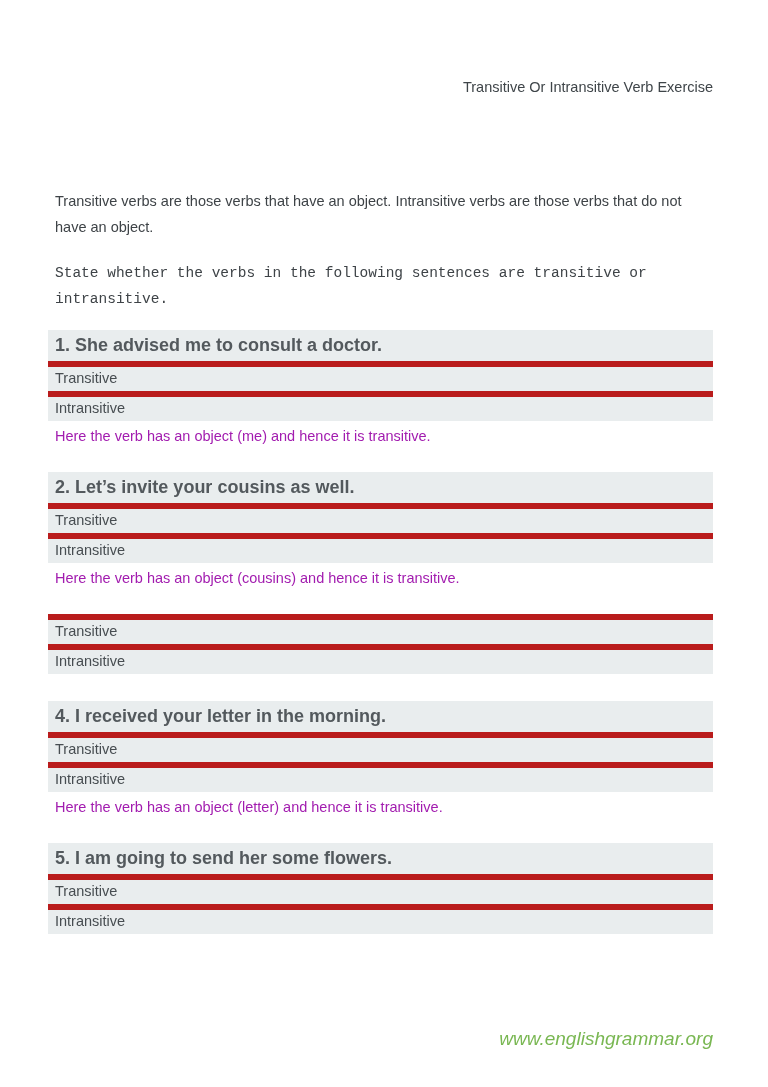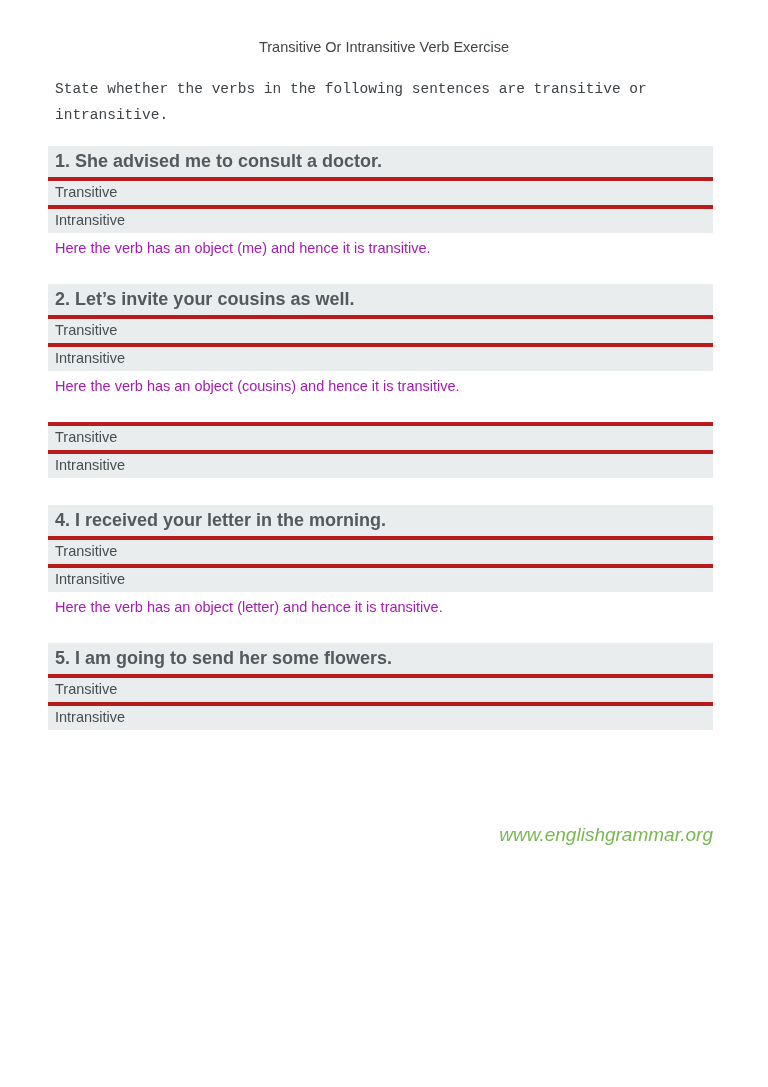--- a/index.html
+++ b/index.html
@@ -9,23 +9,23 @@
   }
   .page {
     position: relative;
     width: 768px;
     height: 1087px;
     background: #ffffff;
     font-family: "Liberation Sans", sans-serif;
     overflow: hidden;
   }
   .doc-title {
-    padding-top: 38px;
+    padding-top: 78px;
     margin: 0 55px;
-    text-align: center;
+    text-align: right;
     font-size: 14.5px;
     line-height: 18px;
     color: #3f4549;
   }
   .content {
     margin: 0 55px;
   }
   .intro {
     margin: 92px 0 0 0;
     font-size: 14.5px;
@@ -51,21 +51,21 @@
     background: #e9edee;
     font-size: 18px;
     font-weight: 700;
     line-height: 19px;
     color: #53595d;
   }
   .q-opt {
     margin-left: -7px;
     padding: 3px 8px 4px 7px;
     background: #e9edee;
-    border-top: 4px solid #b91c1c;
+    border-top: 6px solid #b91c1c;
     font-size: 14.5px;
     line-height: 17px;
     color: #474d51;
     cursor: pointer;
   }
   .q-answer {
     margin: 6px 0 0 0;
     font-size: 14.5px;
     line-height: 18px;
     color: #a21caf;
@@ -84,20 +84,21 @@
 </style>
 </head>
 <body>
 
 <div class="page">
 
   <div class="doc-title">Transitive Or Intransitive Verb Exercise</div>
 
   <div class="content">
 
+    <p class="intro">Transitive verbs are those verbs that have an object. Intransitive verbs are those verbs that do not have an object.</p>
 
     <p class="instruction">State whether the verbs in the following sentences are transitive or intransitive.</p>
 
     <section class="q-block first">
       <h2 class="q-head">1. She advised me to consult a doctor.</h2>
       <div class="q-opt">Transitive</div>
       <div class="q-opt">Intransitive</div>
       <p class="q-answer">Here the verb has an object (me) and hence it is transitive.</p>
     </section>
 

